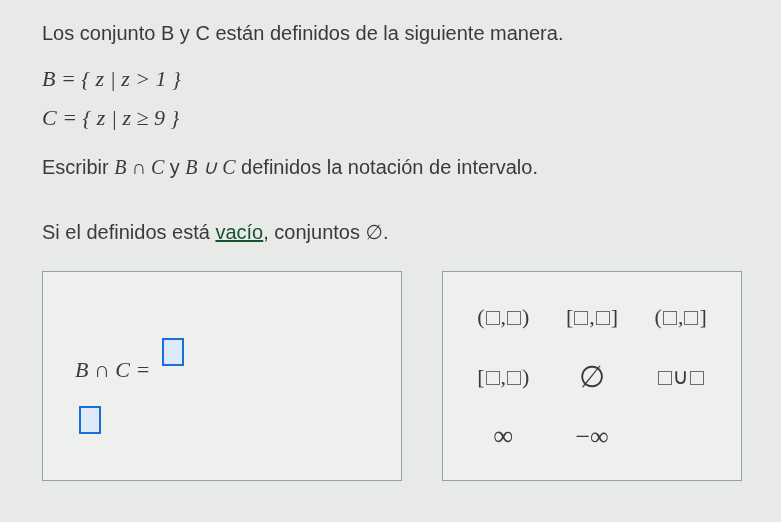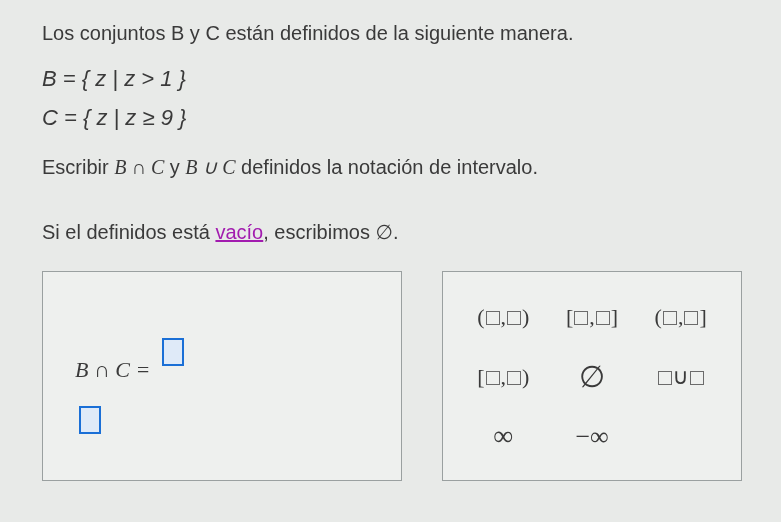--- a/index.html
+++ b/index.html
@@ -10,26 +10,26 @@
     height: 522px;
     font-family: Arial, Helvetica, sans-serif;
     background: #e8eae8;
     color: #3a3a3a;
     font-size: 20px;
     line-height: 1.5;
   }
   .wrap {
     padding: 18px 30px 10px 42px;
   }
-  .ital { font-style: italic; font-family: Liberation Sans, sans-serif; }
+  .ital { font-style: italic; font-family: Liberation Serif, serif; }
   .serif { font-family: 'Times New Roman', serif; margin-top: 35px; }
   .indent { margin-left: 48px; }
   .defs { margin: 14px 0 18px 0; font-size: 22px; }
   .defs .row { margin: 6px 0; }
-  .link { color: #a21caf; text-decoration: underline; }
+  .link { color: #14532d; text-decoration: underline; }
   .panels {
     display: flex;
     gap: 40px;
     margin-top: 24px;
   }
   .panel {
     border: 1px solid #9aa0a0;
     background: #eef0ee;
     padding: 20px 24px;
   }
@@ -81,34 +81,34 @@
     display: inline-block;
     font-family: 'Times New Roman', serif;
   }
 </style>
 </head>
 <body>
 
 <div class="wrap">
 
   <div>
-    <span>Los conjuntos B y C están definidos de la siguiente manera.</span>
+    <span>Los conjunto B y C están definidos de la siguiente manera.</span>
   </div>
 
   <div class="defs indent serif">
     <div class="row ital">B = { z | z &gt; 1 }</div>
     <div class="row ital">C = { z | z ≥ 9 }</div>
   </div>
 
   <div>
     <span>Escribir </span><span class="ital serif">B ∩ C</span><span> y </span><span class="ital serif">B ∪ C</span><span> definidos la notación de intervalo.</span>
   </div>
 
   <div>
-    <span>Si el definidos está </span><span class="link">vacío</span><span>, escribimos </span><span class="serif slashzero">∅</span>.
+    <span>Si el definidos está </span><span class="link">vacío</span><span>, conjuntos </span><span class="serif slashzero">∅</span>.
   </div>
 
   <div class="panels">
 
     <div class="panel left">
       <div class="eqrow">
         <span class="ital serif">B  ∩  C  =</span>
         <span class="box"></span>
       </div>
       <div class="eqrow">

